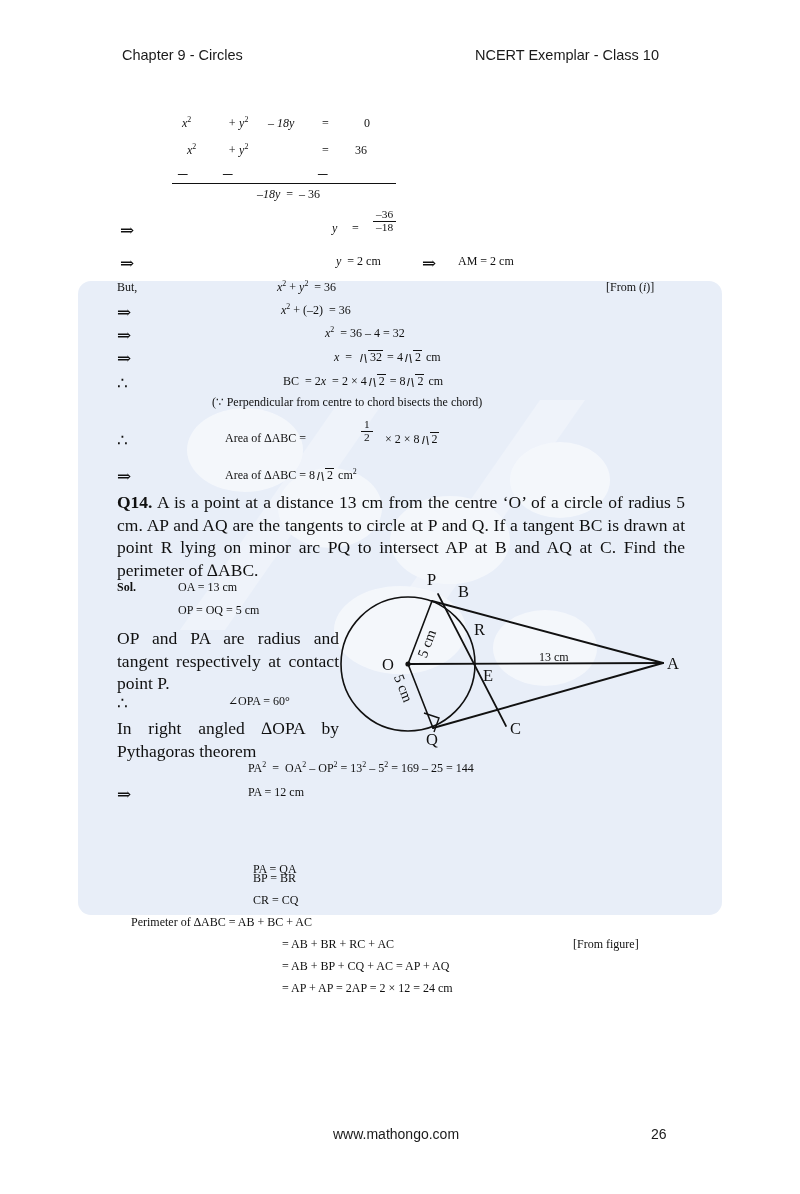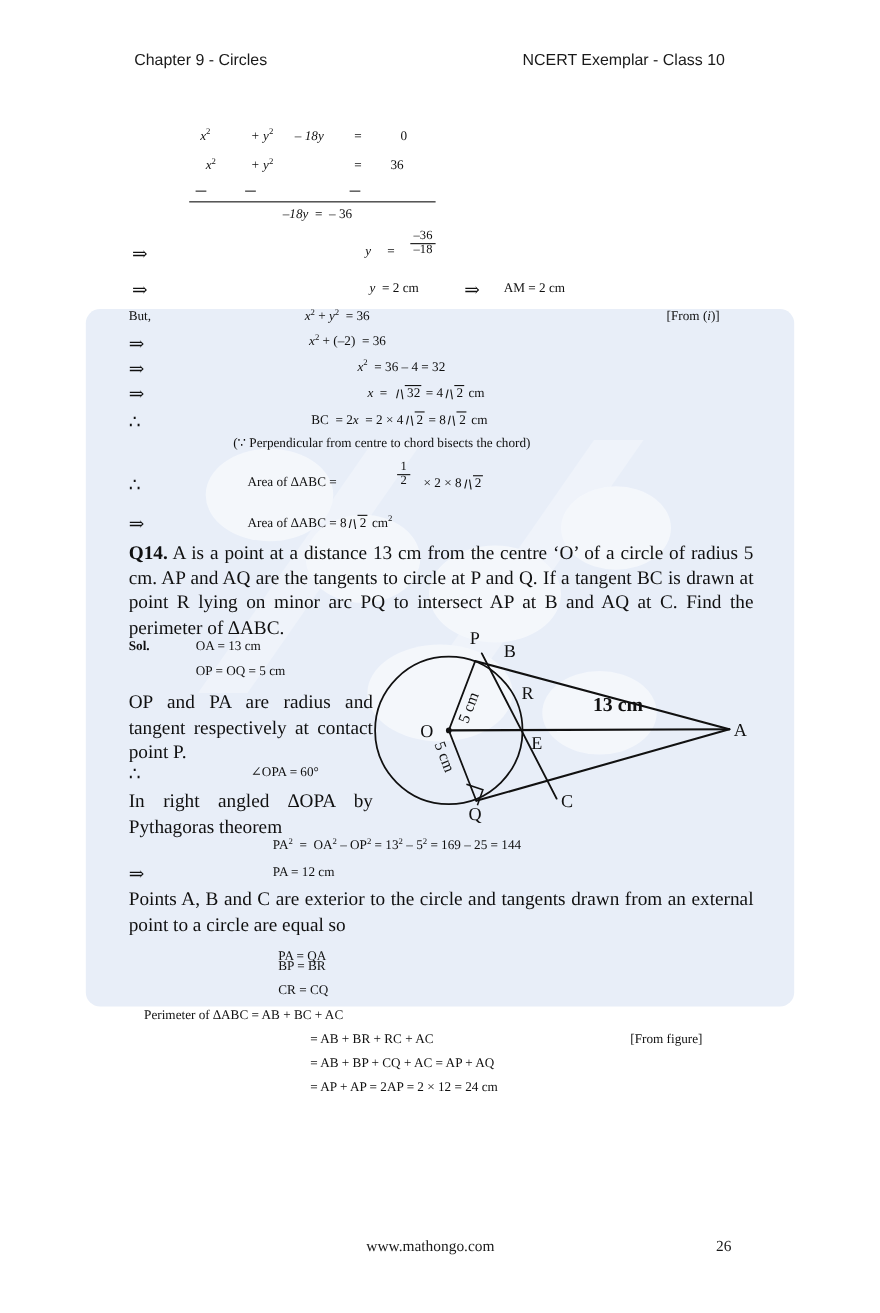--- a/index.html
+++ b/index.html
@@ -48,21 +48,21 @@
     white-space: nowrap;
   }
 
   
   .footer {
     position: absolute;
     top: 1126px;
     left: 0;
     width: 800px;
     height: 22px;
-    font-family: Liberation Serif, serif;
+    font-family: Liberation Sans, sans-serif;
     font-size: 14px;
     color: #1a1a1a;
   }
   .footer .f-site {
     position: absolute;
     left: 333px;
     top: 0;
     white-space: nowrap;
   }
   .footer .f-page {
@@ -313,21 +313,20 @@
     <span class="ln sym" style="left:117px; top:695px;">∴</span>
     <span class="ln" style="left:228px; top:695px;">∠OPA  =  60°</span>
 
     <div class="para-left" style="left:117px; top:717px; width:222px;">In right angled ∆OPA by Pythagoras theorem</div>
 
     <span class="ln" style="left:248px; top:762px;">PA<sup class="p">2</sup>&nbsp; =&nbsp; OA<sup class="p">2</sup> – OP<sup class="p">2</sup> = 13<sup class="p">2</sup> – 5<sup class="p">2</sup> = 169 – 25 = 144</span>
 
     <span class="ln sym" style="left:117px; top:786px;">⇒</span>
     <span class="ln" style="left:248px; top:786px;">PA  = 12 cm</span>
 
-    <div class="para" style="left:117px; top:806px; width:568px;">Points A, B and C are exterior to the circle and tangents drawn from an external point to a circle are equal so</div>
 
     <span class="ln" style="left:253px; top:850px;margin-top:13px;">PA  =  QA</span>
     <span class="ln" style="left:253px; top:872px;">BP  =  BR</span>
     <span class="ln" style="left:253px; top:894px;">CR  =  CQ</span>
 
     <span class="ln" style="left:131px; top:916px;">Perimeter of ∆ABC  =  AB + BC + AC</span>
     <span class="ln" style="left:282px; top:938px;">=  AB + BR + RC + AC</span>
     <span class="ln" style="left:573px; top:938px;">[From figure]</span>
     <span class="ln" style="left:282px; top:960px;">=  AB + BP + CQ + AC = AP + AQ</span>
     <span class="ln" style="left:282px; top:982px;">=  AP + AP = 2AP = 2 × 12 = 24 cm</span>
@@ -362,21 +361,21 @@
       <span class="fig-label" style="left:99px; top:-2px;">P</span>
       <span class="fig-label" style="left:98px; top:158px;">Q</span>
       <span class="fig-label" style="left:339px; top:82px;">A</span>
       <span class="fig-label" style="left:130px; top:10px;">B</span>
       <span class="fig-label" style="left:182px; top:147px;">C</span>
       <span class="fig-label" style="left:146px; top:48px;">R</span>
       <span class="fig-label" style="left:155px; top:94px;">E</span>
 
       <span class="fig-rot" style="left:86px; top:82px; transform: rotate(-69deg);">5 cm</span>
       <span class="fig-rot" style="left:78px; top:100px; transform: rotate(69deg);">5 cm</span>
-      <span class="fig-label" style="left:211px; top:58px; font-size:18px;font-weight:bold;">13 cm</span>
+      <span class="fig-label" style="left:211px; top:78px; font-size:12px;">13 cm</span>
     </div>
 
   </div>
 
   <div class="footer">
     <span class="f-site">www.mathongo.com</span>
     <span class="f-page">26</span>
   </div>
 
 </div>

